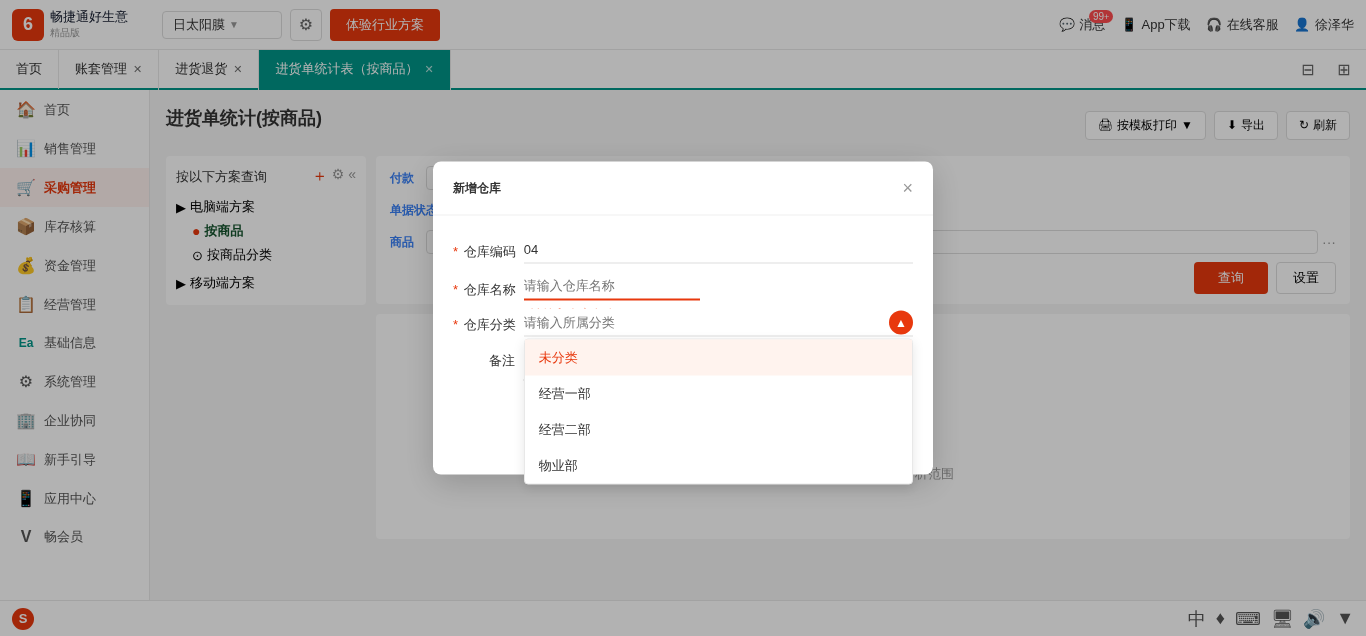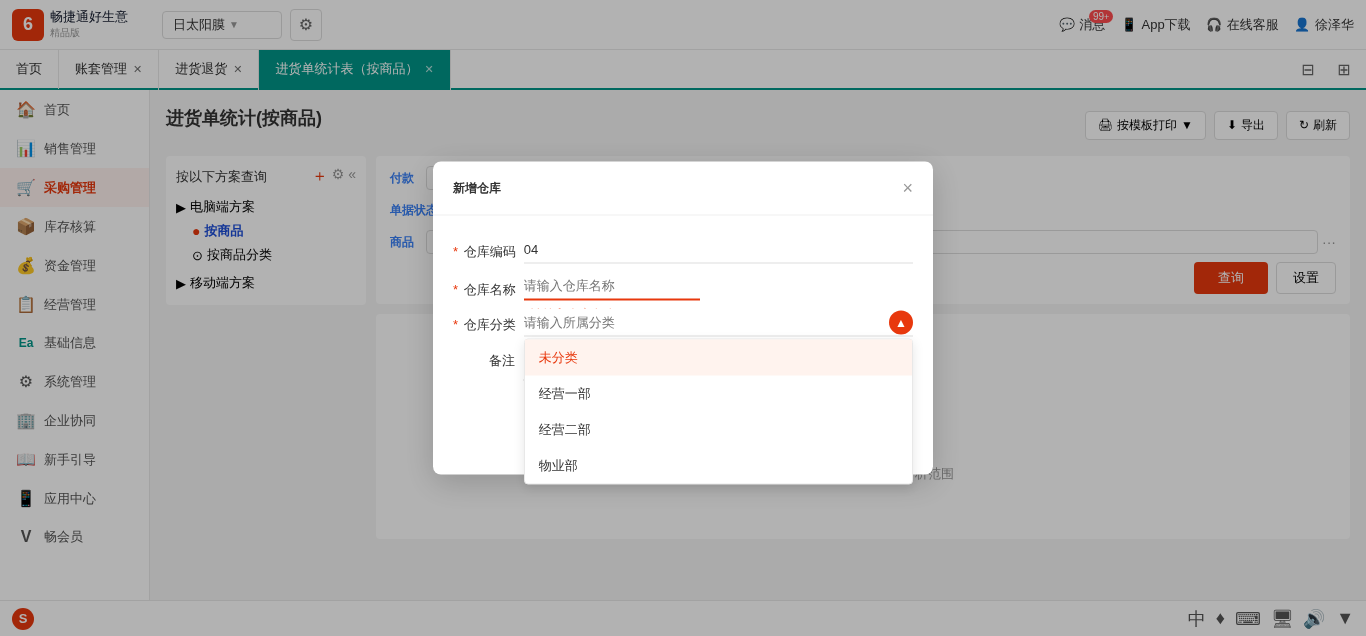--- a/index.html
+++ b/index.html
@@ -264,20 +264,21 @@
     <div>
       <div class="logo-text">畅捷通好生意</div>
       <div class="logo-sub">精品版</div>
     </div>
   </div>
   <div class="store-selector">
     <span>日太阳膜</span>
     <span class="arrow">▼</span>
   </div>
   <div class="gear-btn">⚙</div>
+  <button class="trial-btn">体验行业方案</button>
   <div class="topbar-right">
     <div class="topbar-item">
       <span>💬</span>
       <span>消息</span>
       <span class="badge"><span>99</span><span class="badge-plus">+</span></span>
     </div>
     <div class="topbar-item">
       <span>📱</span>
       <span>App下载</span>
     </div>
@@ -396,21 +397,21 @@
             <span class="filter-collapse">«</span>
           </div>
         </div>
         <div class="filter-tree">
           <div class="filter-node">
             <span>▶</span>
             <span>电脑端方案</span>
           </div>
           <div class="filter-node" style="padding-left:16px;display:flex;align-items:center;gap:4px;">
             <span style="color:#e8380d;font-size:14px;">●</span>
-            <span style="color:#1d4ed8;font-weight:bold;">按商品</span>
+            <span style="color:#14532d;font-weight:bold;">按商品</span>
           </div>
           <div class="filter-node" style="padding-left:16px;display:flex;align-items:center;gap:4px;">
             <span>⊙</span>
             <span>按商品分类</span>
           </div>
           <div class="filter-node" style="margin-top:4px;">
             <span>▶</span>
             <span>移动端方案</span>
           </div>
         </div>

